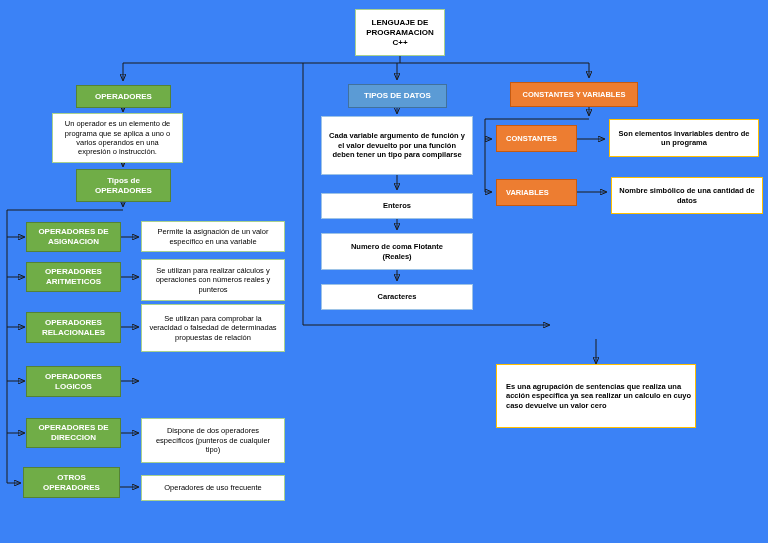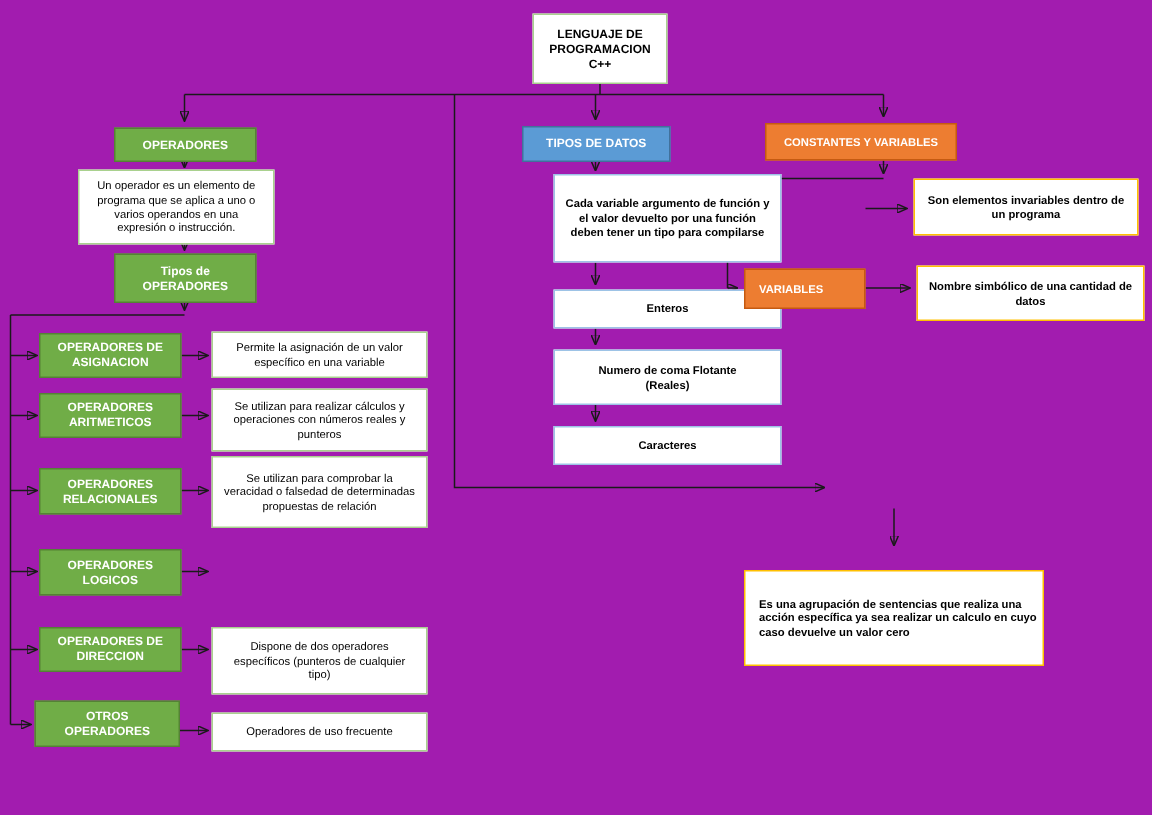--- a/index.html
+++ b/index.html
@@ -1,34 +1,34 @@
 <!DOCTYPE html>
 <html><head>
 <meta charset="utf-8">
 <style>
   html,body{margin:0;padding:0;background:#fff;}
   .canvas{
-    position:relative;width:768px;height:543px;background:#a21caf;overflow:hidden;
+    position:relative;width:768px;height:543px;background:#3b82f6;overflow:hidden;
     font-family:"Liberation Sans",sans-serif;
   }
   svg.lines{position:absolute;left:0;top:0;z-index:0;pointer-events:none;}
   svg.lines path, svg.lines line{stroke:#1a1a1a;stroke-width:1;fill:none;}
   .box{
     position:absolute;box-sizing:border-box;z-index:1;
     display:flex;align-items:center;justify-content:center;
     text-align:center;background:#fff;line-height:1.25;
   }
   .box span{display:block;width:100%;white-space:pre-line;}
   .fill-green{background:#70AD47;border:1.5px solid #548235;color:#fff;font-weight:bold;font-size:8px;}
   .fill-blue{background:#5B9BD5;border:1.5px solid #41719C;color:#fff;font-weight:bold;font-size:8px;}
   .fill-orange{background:#ED7D31;border:1.5px solid #C55A11;color:#fff;font-weight:bold;font-size:7.5px;}
   .fill-gold{background:#FFC000;border:1.5px solid #BF9000;color:#fff;font-weight:bold;font-size:8px;}
   .outline-green{border:1.5px solid #A9D18E;color:#000;font-size:7.5px;}
   .outline-green.plain{font-weight:normal;}
-  .outline-blue{border:1.5px solid #9DC3E6;color:#000;font-size:7.5px;font-weight:bold;margin-left:48px;}
+  .outline-blue{border:1.5px solid #9DC3E6;color:#000;font-size:7.5px;font-weight:bold;}
   .outline-gold{border:1.5px solid #FFC000;color:#000;font-size:7.5px;font-weight:bold;}
   .root{border:1.5px solid #A9D18E;color:#000;font-weight:bold;font-size:8px;}
   .left-align{justify-content:flex-start;text-align:left;padding-left:9px;}
   .pad{padding:2px 6px;}
 </style>
 </head>
 <body>
 
 <div class="canvas">
 
@@ -171,28 +171,31 @@
 (Reales)</span>
   </div>
   <div class="box fill-orange" style="left:510px;top:82px;width:128px;height:25px;">
     <span>CONSTANTES Y VARIABLES</span>
   </div>
 
   <div class="box outline-blue pad" style="left:321px;top:284px;width:152px;height:26px;">
     <span>Caracteres</span>
   </div>
 
+  <div class="box fill-orange left-align" style="left:496px;top:125px;width:81px;height:27px;">
+    <span>CONSTANTES</span>
+  </div>
   <div class="box outline-gold pad" style="left:609px;top:119px;width:150px;height:38px;">
     <span>Son elementos invariables dentro de un programa</span>
   </div>
 
   <div class="box fill-orange left-align" style="left:496px;top:179px;width:81px;height:27px;">
     <span>VARIABLES</span>
   </div>
   <div class="box outline-gold pad" style="left:611px;top:177px;width:152px;height:37px;">
     <span>Nombre simbólico de una cantidad de datos</span>
   </div>
 
-  <div class="box outline-gold left-align" style="left:496px;top:380px;width:200px;height:64px;padding-right:0;">
+  <div class="box outline-gold left-align" style="left:496px;top:364px;width:200px;height:64px;padding-right:0;">
     <span>Es una agrupación de sentencias que realiza una acción específica ya sea realizar un calculo en cuyo caso devuelve un valor cero</span>
   </div>
 
 </div>
 
 </body></html>

